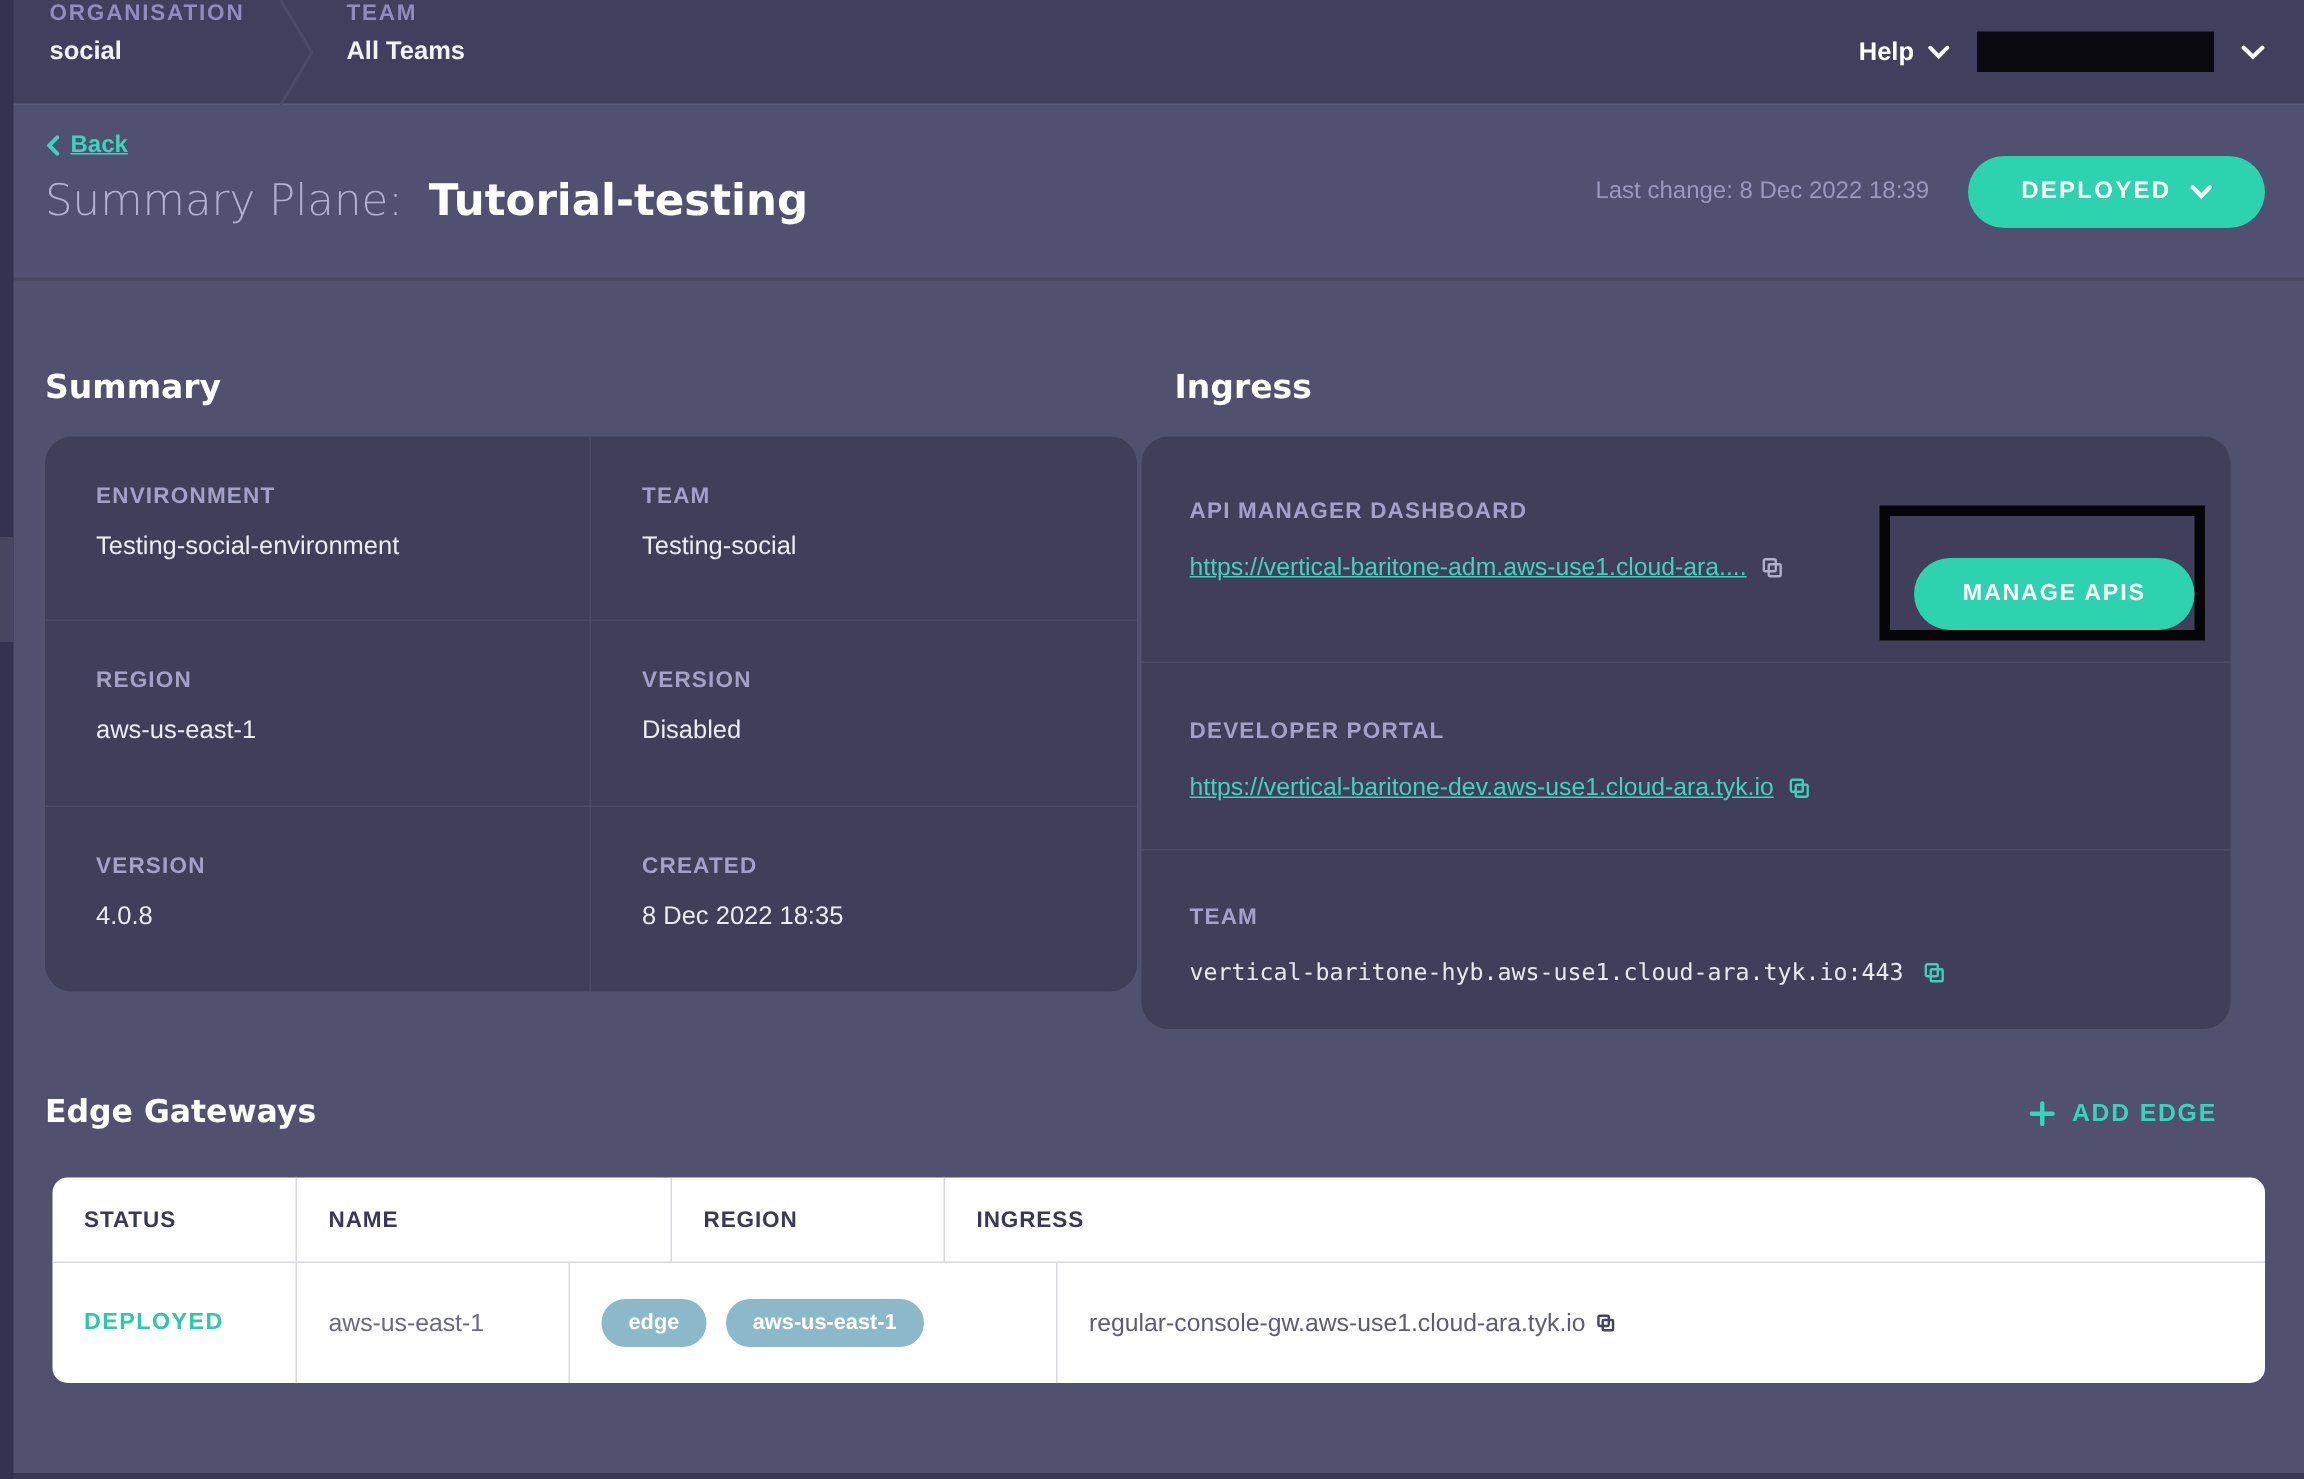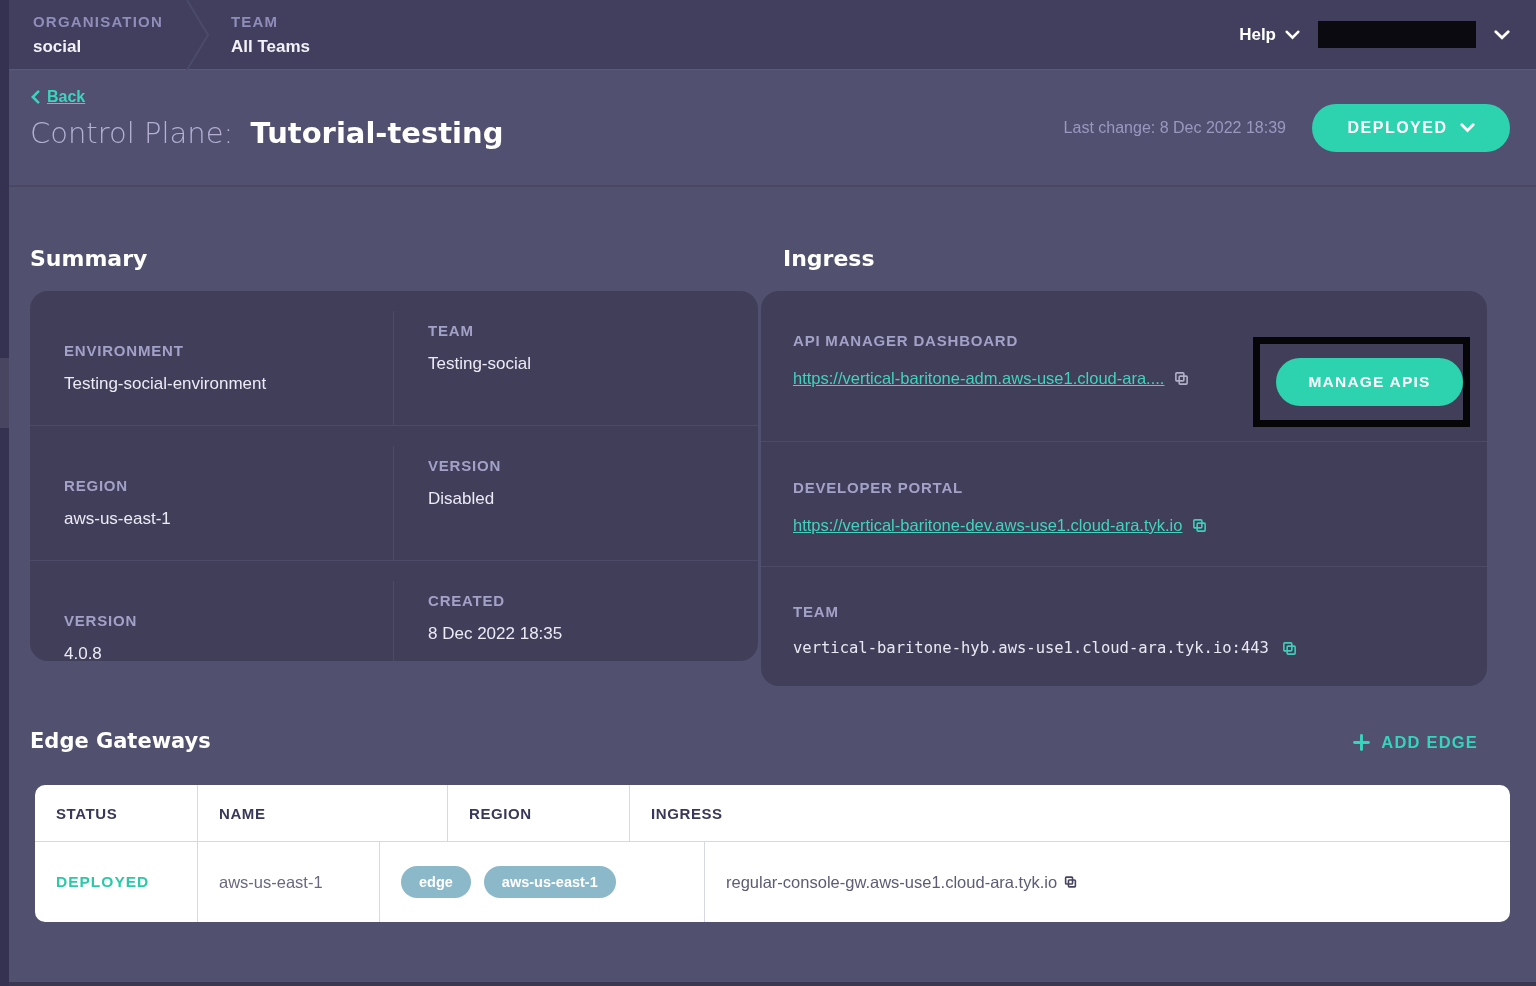--- a/index.html
+++ b/index.html
@@ -12,21 +12,21 @@
   .left-strip { position:absolute; left:0; top:0; width:9px; height:100%; background:#343250; z-index:6; }
   .left-strip .notch { position:absolute; top:358px; left:0; width:9px; height:70px; background:#474560; }
 
   
   .topbar {
     position:absolute; top:0; left:0; right:0; height:70px; background:#413f5d;
     display:flex; align-items:center; justify-content:space-between;
     padding:0 26px 0 33px; border-bottom:1px solid #5b5979; z-index:5;
   }
   .crumbs { display:flex; align-items:stretch; height:70px; }
-  .crumb { display:flex; flex-direction:column; justify-content:center; gap:7px; }
+  .crumb { display:flex; flex-direction:column; justify-content:flex-start; gap:7px; }
   .crumb-label { color:#908dbb; font-weight:bold; font-size:15px; letter-spacing:1.2px; }
   .crumb-value { color:#f2f1f8; font-size:17px; font-weight:600; }
   .crumb-sep { margin:0 14px 0 22px; display:flex; align-items:center; }
   .topbar-right { display:flex; align-items:center; gap:18px; }
   .help { color:#ffffff; font-weight:bold; font-size:17px; display:flex; align-items:center; gap:9px; cursor:pointer; }
   .redacted { width:158px; height:27px; background:#0a0a10; cursor:pointer; }
   .user-chevron { color:#fff; display:flex; align-items:center; cursor:pointer; }
 
   
   .header-band {
@@ -55,21 +55,21 @@
   #ingress-heading { left:783px; top:246px; }
   #edge-heading    { left:30px; top:729px; font-size:21px; }
 
   
   .summary-card {
     position:absolute; left:30px; top:291px; width:728px; height:370px;
     background:#403e59; border-radius:18px;
     display:grid; grid-template-columns:1fr 1fr; grid-template-rows:1fr 1fr 1fr; overflow:hidden;
   }
   .sum-cell { padding:31px 34px; }
-  .sum-cell.bleft  { border-right:1px solid #4c4a66;margin-top:20px; }
+  .sum-cell.bleft  { border-right:1px solid #4c4a66; }
   .sum-cell.bbot   { border-bottom:1px solid #4c4a66; }
   .cell-label { color:#a4a1c8; font-weight:bold; font-size:15px; letter-spacing:0.8px; }
   .cell-value { color:#eceaf5; font-size:17px; margin-top:15px; }
 
   
   .ingress-card {
     position:absolute; left:761px; top:291px; width:726px; height:395px;
     background:#403e59; border-radius:18px;
   }
   .ing-sec { padding:0 0 0 32px; position:relative; }
@@ -79,21 +79,21 @@
   .link-row { margin-top:20px; display:flex; align-items:center; gap:10px; }
   .ing-link { color:#41d3bd; font-size:16.5px; text-decoration:underline; cursor:pointer; }
   .copy-icon { display:flex; align-items:center; cursor:pointer; }
   .copy-teal { color:#3ecfba; }
   .copy-muted { color:#b2afc9; }
   .copy-dark { color:#45445f; }
   .mdcb-value { margin-top:19px; display:flex; align-items:center; gap:13px;
     font-family:"DejaVu Sans Mono", monospace; color:#e9e8f2; font-size:15.5px; }
   .manage-frame {
     position:absolute; right:17px; top:46px; width:217px; height:90px;
-    border:7px solid #060608; display:flex; align-items:center; justify-content:center;padding-left:16px;
+    border:7px solid #060608; display:flex; align-items:flex-end; justify-content:center;padding-left:16px;
   }
   .manage-btn {
     width:187px; height:48px; border:none; border-radius:25px; background:#2dd2ae;
     color:#fff; font-family:"Liberation Sans", sans-serif; font-weight:bold; font-size:15.5px;
     letter-spacing:1.2px; cursor:pointer;
   }
 
   
   .add-edge {
     position:absolute; right:58px; top:733px; color:#35d4bc; font-weight:bold; font-size:16.5px;
@@ -157,21 +157,21 @@
   </div>
 
   <div class="header-band">
     <a class="back-link">
       <svg width="9" height="14" viewBox="0 0 9 14" fill="none" stroke="#3bd4bd" stroke-width="2.6" stroke-linecap="round">
           <polyline points="7.2,1.6 1.8,7 7.2,12.4"></polyline>
         </svg>
       <span class="back-text">Back</span>
     </a>
     <div class="title-row">
-      <span class="title-prefix">Control Plane:</span>
+      <span class="title-prefix">Summary Plane:</span>
       <span class="title-name">Tutorial-testing</span>
     </div>
     <div class="header-right">
       <span class="last-change">Last change: 8 Dec 2022 18:39</span>
       <button class="status-btn">
         <span>DEPLOYED</span>
         <svg width="15" height="10" viewBox="0 0 15 10" fill="none" stroke="#ffffff" stroke-width="2.8" stroke-linecap="round">
             <polyline points="1.8,1.8 7.5,7.6 13.2,1.8"></polyline>
           </svg>
       </button>

